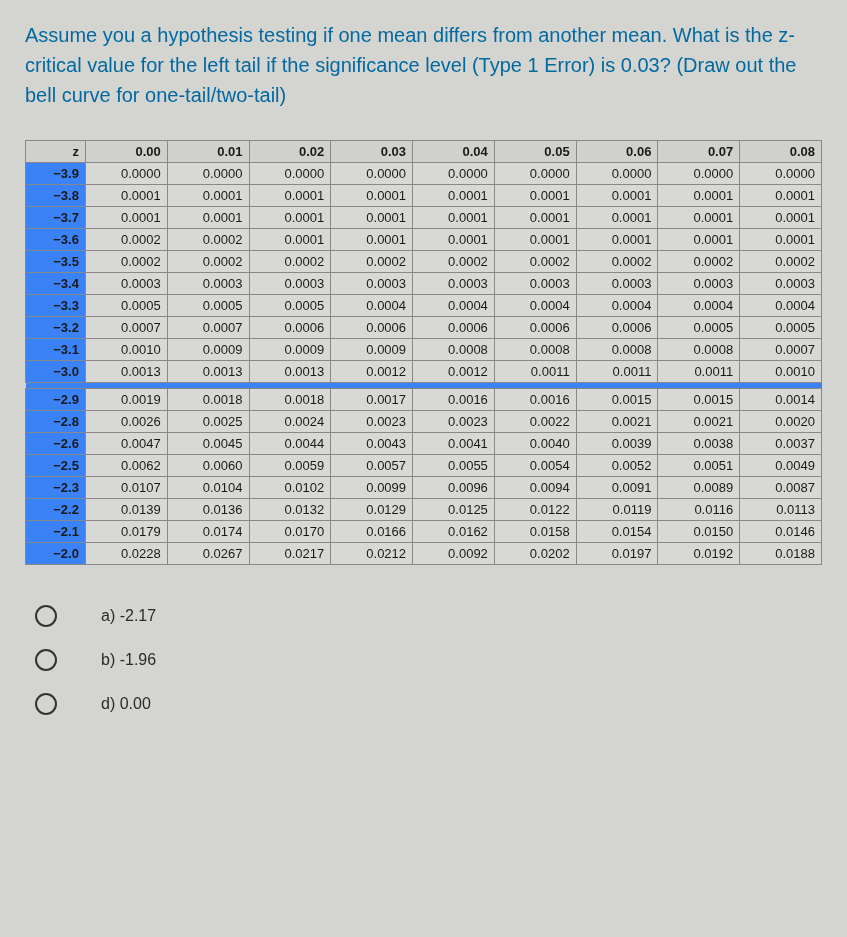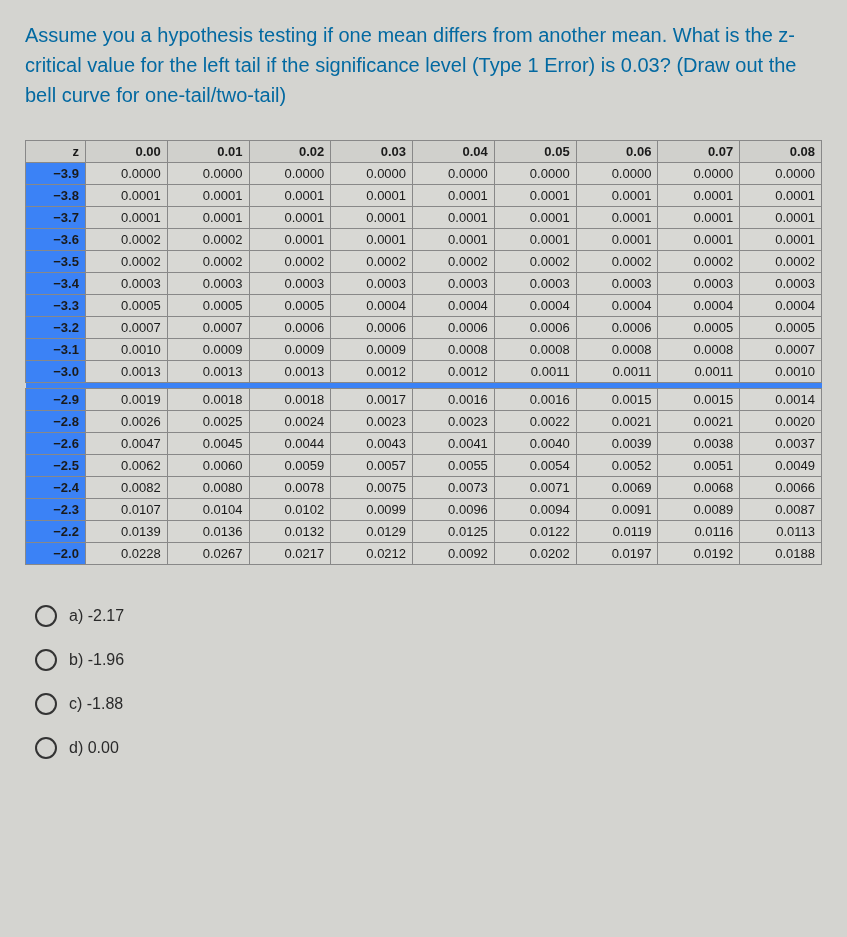--- a/index.html
+++ b/index.html
@@ -33,20 +33,21 @@
   .ztable th { font-weight: bold; background: #d0d0cc; }
   .ztable tbody tr td:first-child { font-weight: bold; background: #3b82f6; }
   .ztable .gap-row td { height: 6px; padding:0; background:#d4d4d0; border-left:none; border-right:none;}
   .options { margin-top: 30px; padding-left: 10px; }
   .option {
     display: flex;
     align-items: center;
     margin: 22px 0;
     font-size: 16px;
     cursor: pointer;
+    gap: 32px;
   }
   .radio {
     width: 22px; height: 22px;
     border: 2px solid #333;
     border-radius: 50%;
     margin-right: 12px;
     background: transparent;
   }
 </style>
 </head>
@@ -239,32 +240,20 @@
         <td>0.0060</td>
         <td>0.0059</td>
         <td>0.0057</td>
         <td>0.0055</td>
         <td>0.0054</td>
         <td>0.0052</td>
         <td>0.0051</td>
         <td>0.0049</td>
       </tr>
       <tr>
-        <td>−2.4</td>
-        <td>0.0082</td>
-        <td>0.0080</td>
-        <td>0.0078</td>
-        <td>0.0075</td>
-        <td>0.0073</td>
-        <td>0.0071</td>
-        <td>0.0069</td>
-        <td>0.0068</td>
-        <td>0.0066</td>
-      </tr>
-      <tr>
         <td>−2.3</td>
         <td>0.0107</td>
         <td>0.0104</td>
         <td>0.0102</td>
         <td>0.0099</td>
         <td>0.0096</td>
         <td>0.0094</td>
         <td>0.0091</td>
         <td>0.0089</td>
         <td>0.0087</td>
@@ -273,20 +262,32 @@
         <td>−2.2</td>
         <td>0.0139</td>
         <td>0.0136</td>
         <td>0.0132</td>
         <td>0.0129</td>
         <td>0.0125</td>
         <td>0.0122</td>
         <td>0.0119</td>
         <td>0.0116</td>
         <td>0.0113</td>
+      </tr>
+      <tr>
+        <td>−2.1</td>
+        <td>0.0179</td>
+        <td>0.0174</td>
+        <td>0.0170</td>
+        <td>0.0166</td>
+        <td>0.0162</td>
+        <td>0.0158</td>
+        <td>0.0154</td>
+        <td>0.0150</td>
+        <td>0.0146</td>
       </tr>
       <tr>
         <td>−2.0</td>
         <td>0.0228</td>
         <td>0.0267</td>
         <td>0.0217</td>
         <td>0.0212</td>
         <td>0.0092</td>
         <td>0.0202</td>
         <td>0.0197</td>
@@ -300,19 +301,15 @@
   <div class="option">
     <span class="radio"></span>
     <span>a) -2.17</span>
   </div>
   <div class="option">
     <span class="radio"></span>
     <span>b) -1.96</span>
   </div>
   <div class="option">
     <span class="radio"></span>
-    <span>c) -1.88</span>
-  </div>
-  <div class="option">
-    <span class="radio"></span>
     <span>d) 0.00</span>
   </div>
 </div>
 
 </body></html>

